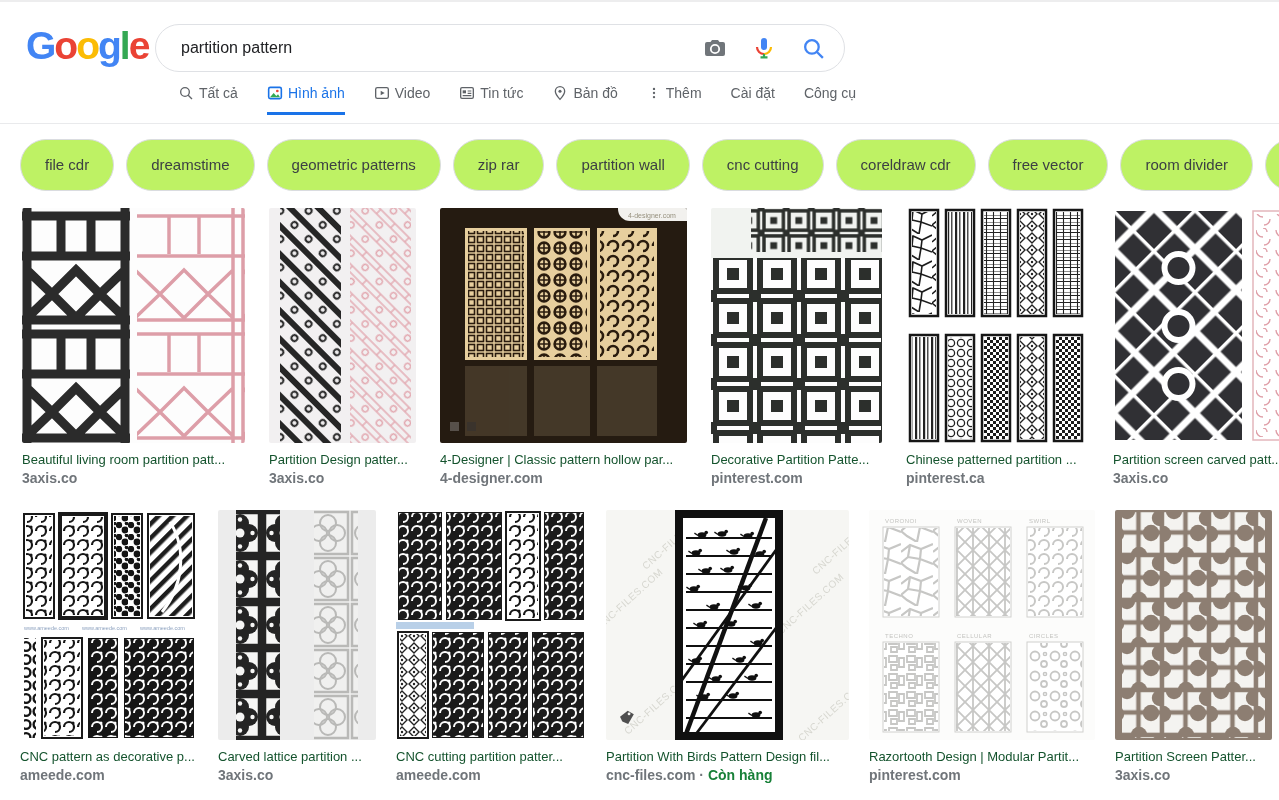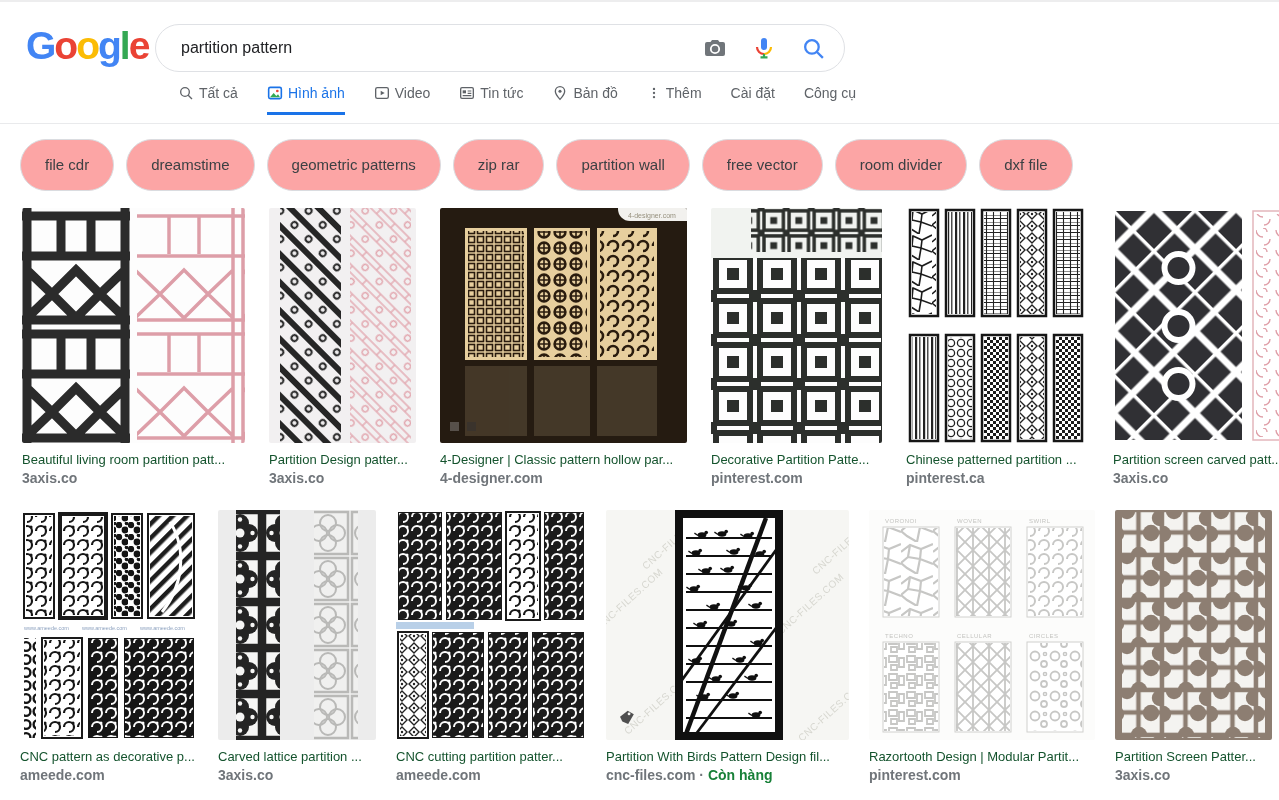--- a/index.html
+++ b/index.html
@@ -19,21 +19,21 @@
   .sb-icons .ibtn{cursor:pointer;display:flex;align-items:center;}
   .tabs{position:absolute;left:178px;top:85px;display:flex;gap:29px;}
   .tab{display:flex;align-items:center;gap:5px;font-size:14px;color:#5f6368;
         padding-bottom:14px;cursor:pointer;white-space:nowrap;}
   .tab svg{flex:none;}
   .tab.active{color:#1a73e8;border-bottom:3px solid #1a73e8;padding-bottom:11px;}
   .divider{position:absolute;top:123px;left:0;width:100%;height:1px;background:#e9eaec;}
   
   .chips{position:absolute;top:139px;left:20px;display:flex;gap:12px;width:1400px;}
   .chip{height:50px;line-height:50px;padding:0 24px;border:1px solid #dadce0;border-radius:26px;
-        font-size:15px;color:#3c4043;background:#fca5a5;white-space:nowrap;cursor:pointer;}
+        font-size:15px;color:#3c4043;background:#bef264;white-space:nowrap;cursor:pointer;}
   
   .row{position:absolute;display:flex;}
   .row1{left:22px;top:208px;gap:24px;}
   .row2{left:20px;top:510px;gap:20px;}
   .item{flex:none;}
   .thumb{display:block;border-radius:2px;overflow:hidden;cursor:pointer;}
   .thumb svg{display:block;}
   .cap{padding-top:9px;}
   .title{font-size:13px;color:#14532d;white-space:nowrap;overflow:hidden;cursor:pointer;}
   .dom{font-size:14px;color:#70757a;padding-top:3px;white-space:nowrap;font-weight:bold;}
@@ -284,20 +284,22 @@
   </div>
 
   <div class="divider"></div>
 
   <div class="chips">
     <div class="chip">file cdr</div>
     <div class="chip">dreamstime</div>
     <div class="chip">geometric patterns</div>
     <div class="chip">zip rar</div>
     <div class="chip">partition wall</div>
+    <div class="chip">cnc cutting</div>
+    <div class="chip">coreldraw cdr</div>
     <div class="chip">free vector</div>
     <div class="chip">room divider</div>
     <div class="chip">dxf file</div>
   </div>
 
   <div class="row row1">
 
     <div class="item" style="width:223px">
       <span class="thumb">
         <svg width="223" height="235" viewBox="0 0 223 235">

